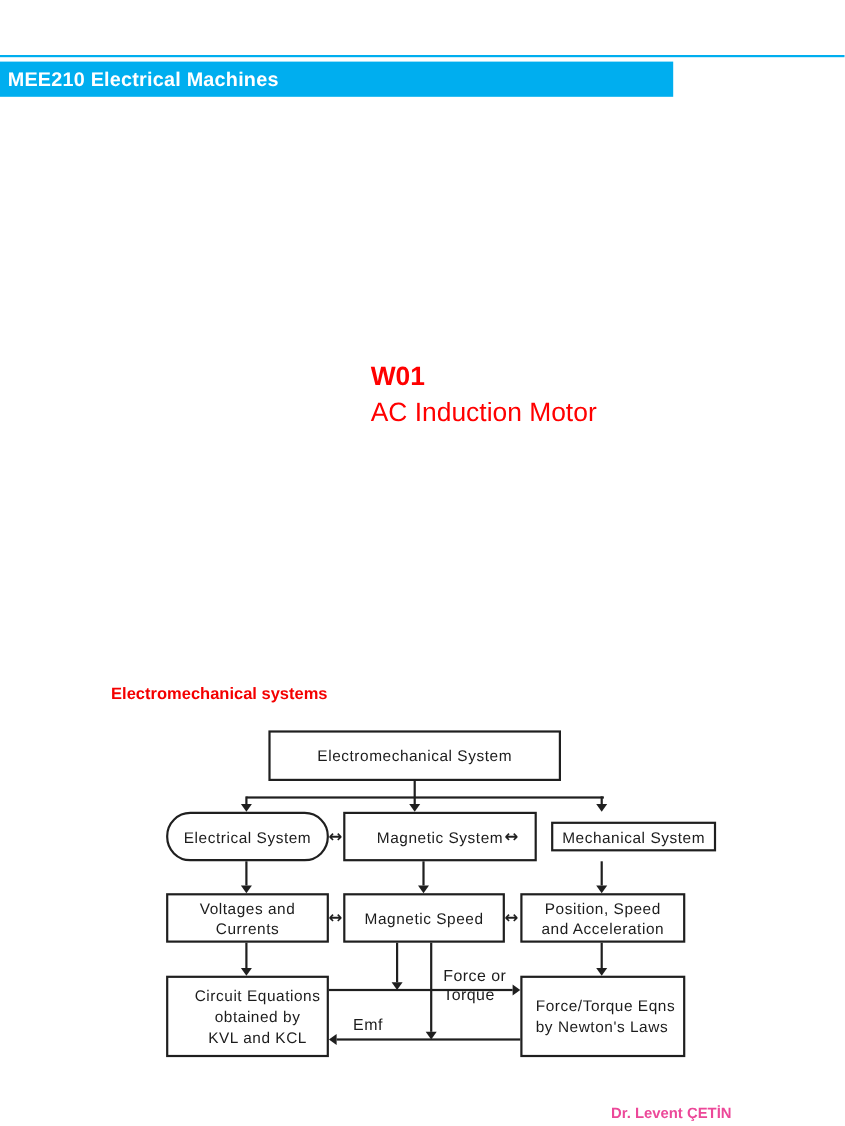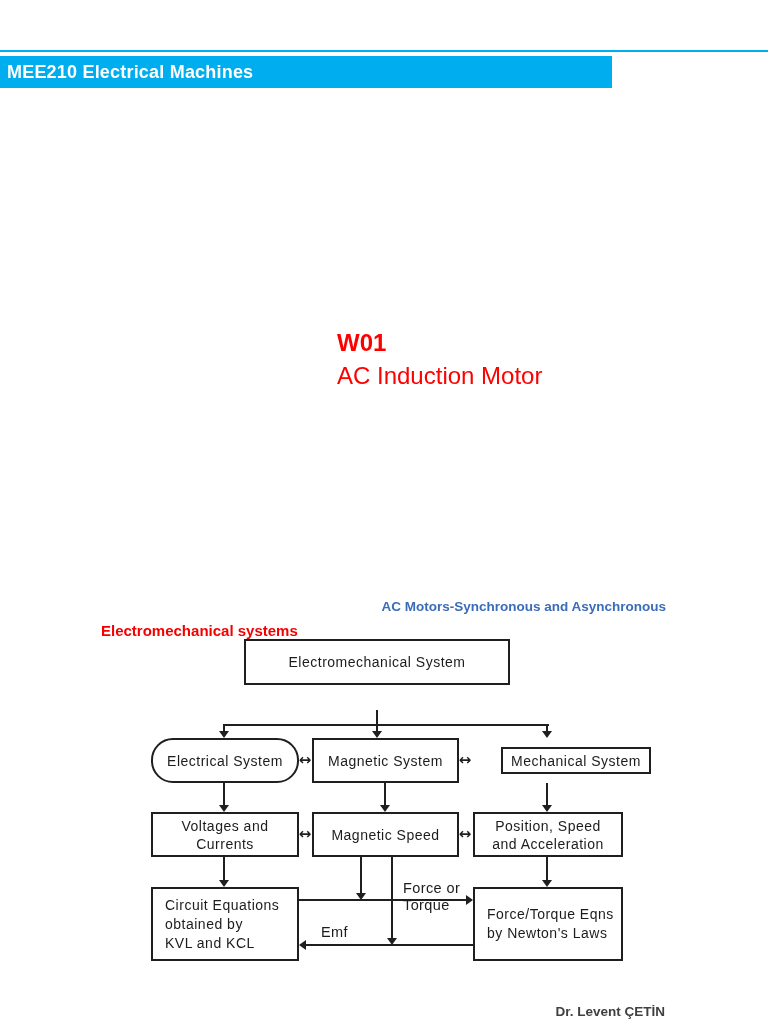--- a/index.html
+++ b/index.html
@@ -31,65 +31,64 @@
     position:absolute;left:101px;top:622px;
     font-size:15px;font-weight:600;color:#F40000;white-space:nowrap;
   }
   
   .box{
     position:absolute;background:#ffffff;border:2px solid #1F1F1F;
     display:flex;align-items:center;justify-content:center;
     text-align:center;font-size:14px;letter-spacing:0.5px;line-height:18px;
     color:#1c1c1c;box-sizing:border-box;white-space:pre-line;
   }
-  #bx-root{left:244px;top:639px;width:266px;height:46px;}
+  #bx-root{left:244px;top:664px;width:266px;height:46px;}
   #bx-elec{left:151px;top:738px;width:148px;height:45px;border-radius:22px;}
-  #bx-magsys{left:312px;top:738px;width:147px;height:45px;}
+  #bx-magsys{left:312px;top:738px;width:176px;height:45px;}
   #bx-mech{left:473px;top:747px;width:150px;height:27px;margin-left:28px;}
   #bx-volt{left:151px;top:812px;width:148px;height:45px;}
   #bx-flux{left:312px;top:812px;width:147px;height:45px;}
   #bx-pos{left:473px;top:812px;width:150px;height:45px;}
-  #bx-circ{left:151px;top:887px;width:148px;height:74px;justify-content:flex-start;text-align:left;padding-left:12px;line-height:19px;}
+  #bx-circ{left:151px;top:887px;width:148px;height:74px;justify-content:flex-start;text-align:center;padding-left:24px;line-height:19px;}
   #bx-newton{left:473px;top:887px;width:150px;height:74px;justify-content:flex-start;text-align:left;padding-left:12px;line-height:19px;}
   
   .vline{position:absolute;width:2px;background:#1F1F1F;}
   .hline{position:absolute;height:2px;background:#1F1F1F;}
   .arr-down{position:absolute;width:0;height:0;border-left:5px solid transparent;border-right:5px solid transparent;border-top:7px solid #1F1F1F;}
   .arr-right{position:absolute;width:0;height:0;border-top:5px solid transparent;border-bottom:5px solid transparent;border-left:7px solid #1F1F1F;}
   .arr-left{position:absolute;width:0;height:0;border-top:5px solid transparent;border-bottom:5px solid transparent;border-right:7px solid #1F1F1F;}
   .dbl{
     position:absolute;width:16px;text-align:center;
     font-family:"DejaVu Sans", sans-serif;font-size:15px;font-weight:700;
     color:#1F1F1F;line-height:16px;
   }
   .edge-label{position:absolute;font-size:14.5px;letter-spacing:0.4px;color:#1c1c1c;line-height:17px;white-space:pre-line;}
   #lbl-force{left:403px;top:880px;}
   #lbl-emf{left:321px;top:924px;}
   
   .footer-credit{
     position:absolute;right:103px;top:1004px;
-    font-size:13.5px;font-weight:600;color:#404040;white-space:nowrap;
+    font-size:13.5px;font-weight:600;color:#ec4899;white-space:nowrap;
   }
 </style>
 </head>
 <body>
 
 <div class="slide">
 
   <div class="accent-line"></div>
   <div class="header-bar">
     <span class="course">MEE210 Electrical Machines</span>
   </div>
 
   <div class="title-block">
     <div class="week">W01</div>
     <div class="topic">AC Induction Motor</div>
   </div>
 
-  <div class="subject-line">AC Motors-Synchronous and Asynchronous</div>
   <div class="section-label">Electromechanical systems</div>
 
   <div>
 
     <div class="box" id="bx-root">Electromechanical System</div>
     <div class="box" id="bx-elec">Electrical System</div>
     <div class="box" id="bx-magsys">Magnetic System</div>
     <div class="box" id="bx-mech">Mechanical System</div>
     <div class="box" id="bx-volt">Voltages and
 Currents</div>

